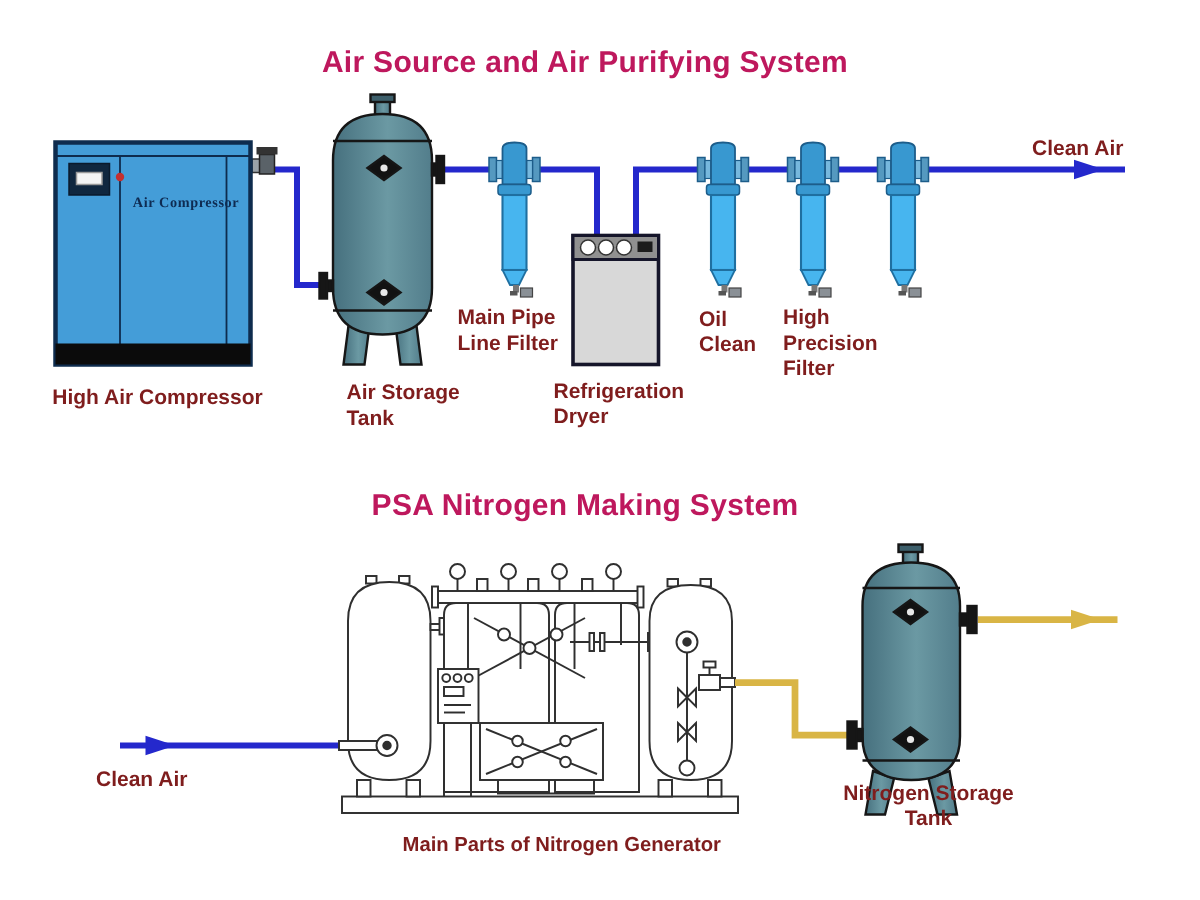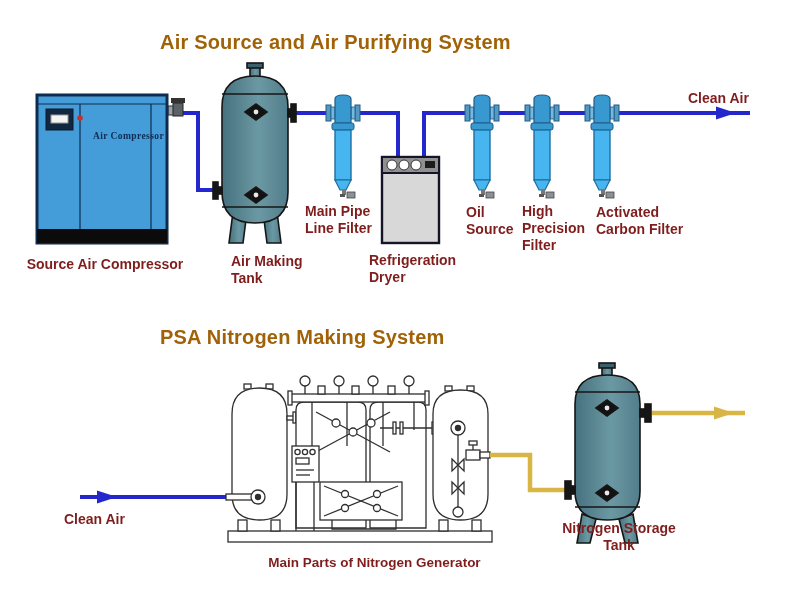--- a/index.html
+++ b/index.html
@@ -1,24 +1,24 @@
 <!DOCTYPE html>
 <html><head>
 <meta charset="utf-8">
 <style>
   html,body{margin:0;padding:0;background:#ffffff;}
   .canvas{position:relative;width:800px;height:600px;background:#ffffff;overflow:hidden;
           font-family:"Liberation Sans",sans-serif;}
   .canvas svg{position:absolute;left:0;top:0;}
   .lbl{position:absolute;font-weight:bold;color:#7f1d1d;font-size:14px;line-height:17px;
        white-space:pre-line;}
-  .title{font-size:20px;line-height:24px;text-align:left;letter-spacing:.2px;color:#a16207;}
+  .title{font-size:20px;line-height:24px;text-align:center;letter-spacing:.2px;color:#be185d;}
   .center{text-align:center;}
   .machine-text{position:absolute;font-family:"Liberation Serif",serif;font-weight:bold;
-       font-size:9.5px;color:#0e2b52;letter-spacing:.4px;text-align:right;}
+       font-size:9.5px;color:#0e2b52;letter-spacing:.4px;text-align:center;}
 </style>
 </head>
 <body>
 
 <div class="canvas">
 
 <svg width="800" height="600" viewBox="0 0 800 600">
   <defs>
     <linearGradient id="teal" x1="0" y1="0" x2="1" y2="0">
       <stop offset="0" stop-color="#46707e"></stop>
@@ -203,40 +203,38 @@
     <circle cx="607" cy="408" r="2.4" fill="#e8e8e8" stroke="none"></circle>
     <polygon points="596,493 607,485 618,493 607,501" fill="#121212"></polygon>
     <circle cx="607" cy="493" r="2.4" fill="#e8e8e8" stroke="none"></circle>
   </g>
 </svg>
 
 <div class="lbl title" style="left:160px;top:30px;width:460px;">Air Source and Air Purifying System</div>
 
 <div class="machine-text" style="left:84px;top:131px;width:80px;">Air Compressor</div>
 
-<div class="lbl center" style="left:20px;top:256px;width:170px;">Source Air Compressor</div>
-
-<div class="lbl" style="left:231px;top:253px;">Air Making
+<div class="lbl center" style="left:20px;top:256px;width:170px;">High Air Compressor</div>
+
+<div class="lbl" style="left:231px;top:253px;">Air Storage
 Tank</div>
 
 <div class="lbl" style="left:305px;top:203px;">Main Pipe
 Line Filter</div>
 
 <div class="lbl" style="left:369px;top:252px;">Refrigeration
 Dryer</div>
 
 <div class="lbl" style="left:466px;top:204px;">Oil
-Source</div>
+Clean</div>
 
 <div class="lbl" style="left:522px;top:203px;">High
 Precision
 Filter</div>
 
-<div class="lbl" style="left:596px;top:204px;">Activated
-Carbon Filter</div>
 
 <div class="lbl" style="left:688px;top:90px;">Clean Air</div>
 
 <div class="lbl title" style="left:160px;top:325px;width:460px;">PSA Nitrogen Making System</div>
 
 <div class="lbl" style="left:64px;top:511px;">Clean Air</div>
 
 <div class="lbl center" style="left:227px;top:554px;width:295px;font-size:13.5px;">Main Parts of Nitrogen Generator</div>
 
 <div class="lbl center" style="left:539px;top:520px;width:160px;">Nitrogen Storage

